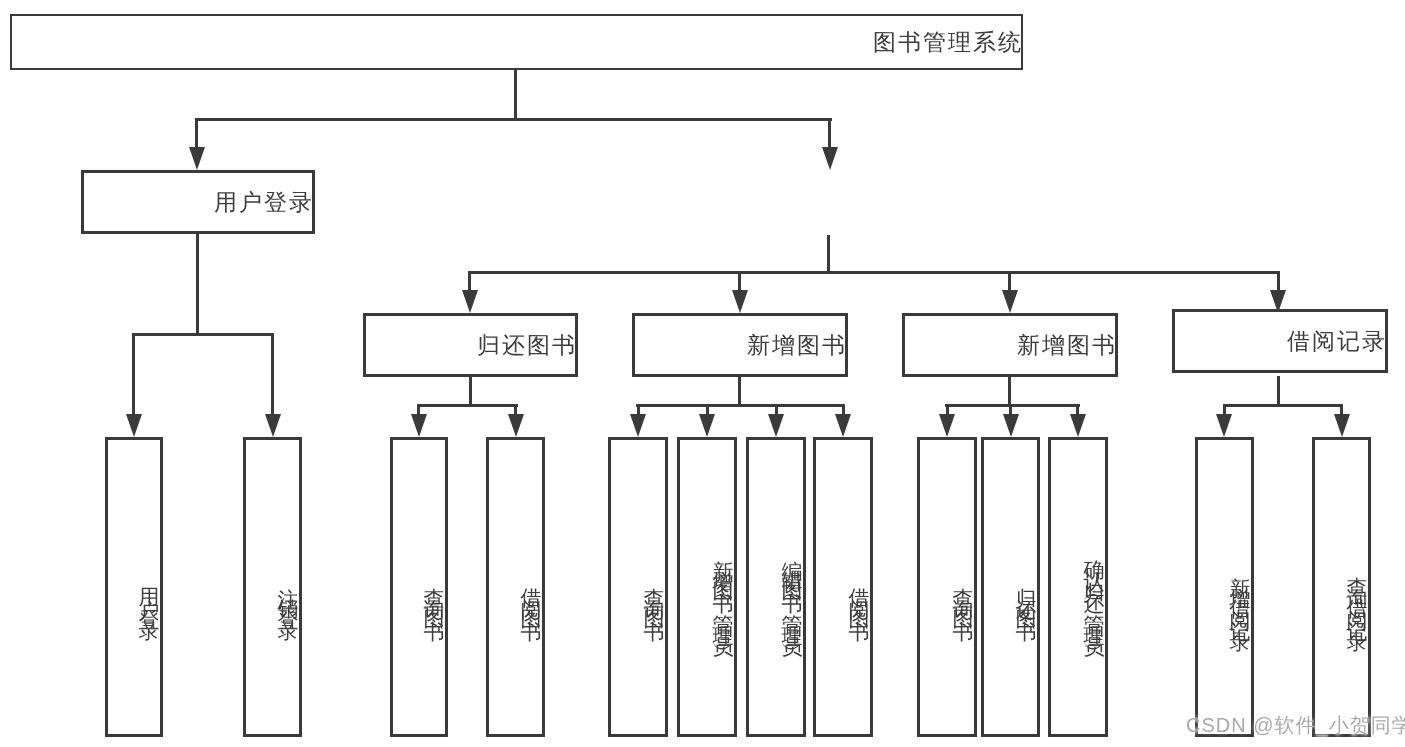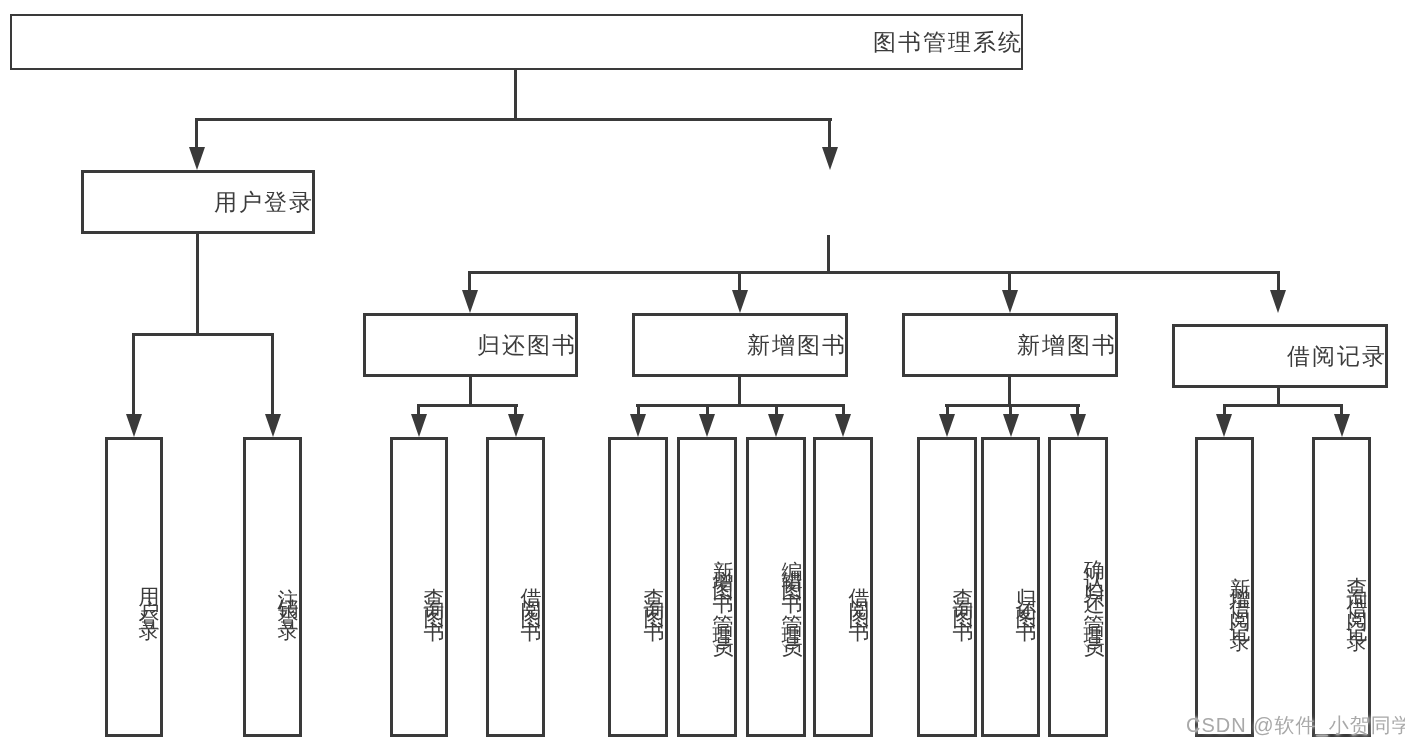--- a/index.html
+++ b/index.html
@@ -105,21 +105,21 @@
 
   <div class="node" style="left:363px;top:313px;width:215px;height:64px;">
     <span class="hlabel">归还图书</span>
   </div>
   <div class="node" style="left:632px;top:313px;width:216px;height:64px;">
     <span class="hlabel">新增图书</span>
   </div>
   <div class="node" style="left:902px;top:313px;width:216px;height:64px;">
     <span class="hlabel">新增图书</span>
   </div>
-  <div class="node" style="left:1172px;top:324px;width:216px;height:64px;">
+  <div class="node" style="left:1172px;top:309px;width:216px;height:64px;">
     <span class="hlabel">借阅记录</span>
   </div>
 
   <div class="node" style="left:105px;top:437px;width:58px;height:300px;">
     <span class="vtext">用户登录</span>
   </div>
   <div class="node" style="left:243px;top:437px;width:59px;height:300px;">
     <span class="vtext">注销登录</span>
   </div>
 

